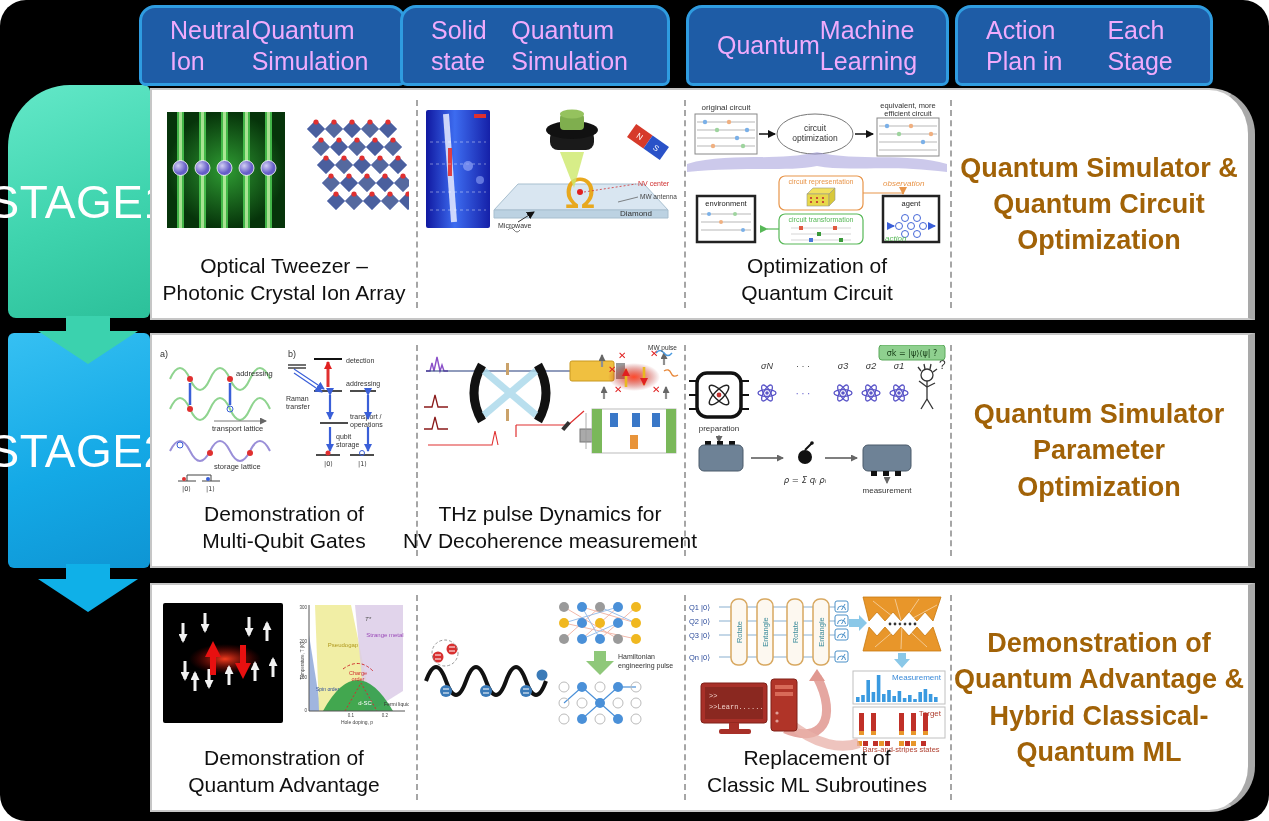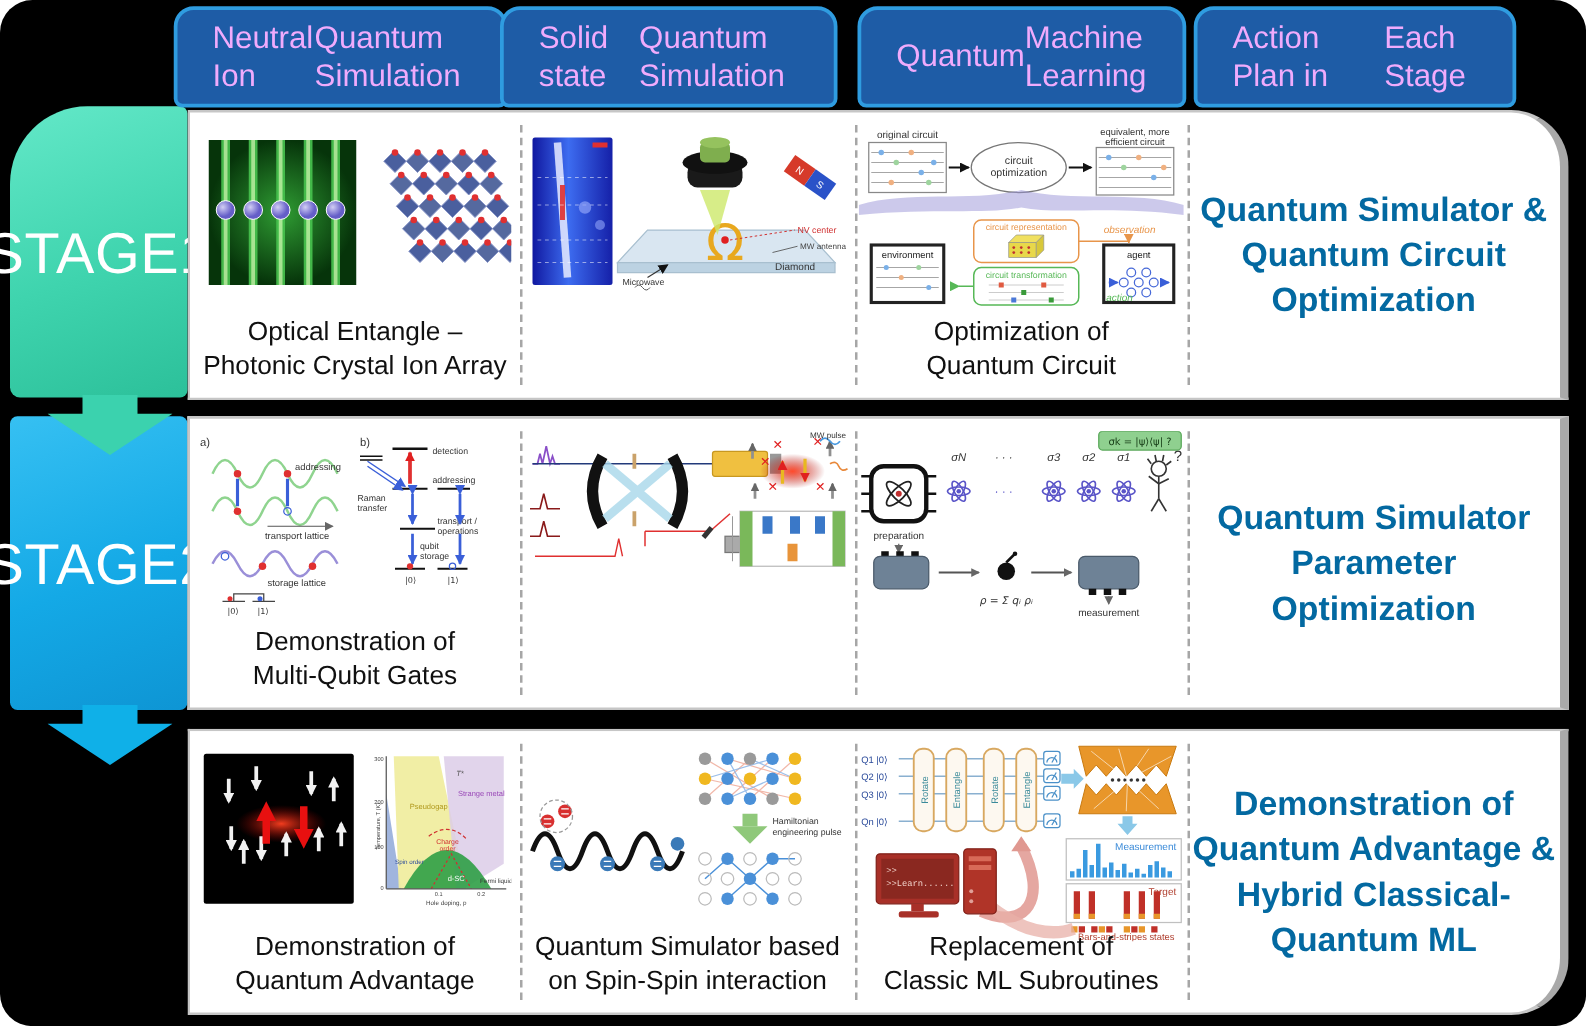--- a/index.html
+++ b/index.html
@@ -26,21 +26,21 @@
   .p3{top:583px;height:229px;border-radius:0 0 46px 0;}
   .cell{position:absolute;top:0;height:100%;}
   .cc1{left:0;width:264px}.cc2{left:264px;width:268px}.cc3{left:532px;width:266px}.cc4{left:798px;width:298px}
   .divider{position:absolute;top:10px;bottom:10px;width:0;border-left:2px dashed #a6a6a6;}
   .dv1{left:264px}.dv2{left:532px}.dv3{left:798px}
   .fig{position:absolute;top:10px;left:0;right:0;display:flex;justify-content:center;}
   .caption{position:absolute;left:-26px;right:-26px;bottom:12px;text-align:center;font-size:21px;
     line-height:1.26;color:#101010;white-space:pre;}
   .cap-sm{font-size:20px;bottom:8px;}
   .actionCell{display:flex;align-items:center;justify-content:center;height:100%;}
-  .actionText{font-size:27px;font-weight:600;color:#0369a1;text-align:center;white-space:pre;line-height:1.34;}
+  .actionText{font-size:27px;font-weight:600;color:#a16207;text-align:center;white-space:pre;line-height:1.34;}
   svg text{font-family:"Liberation Sans","DejaVu Sans",sans-serif;}
   .fm{font-family:"DejaVu Sans",sans-serif;}
 </style>
 </head>
 <body>
 
 <svg width="0" height="0" style="position:absolute" aria-hidden="true">
   <defs>
     <marker id="mBlk" markerUnits="userSpaceOnUse" markerWidth="8" markerHeight="8" refX="7" refY="4" orient="auto">
         <path d="M0,0L8,4L0,8Z" fill="#111"></path>
@@ -208,21 +208,21 @@
                 <circle cx="110" cy="56" r="2.6"></circle>
               <circle cx="43" cy="74" r="2.6"></circle>
                 <circle cx="61" cy="74" r="2.6"></circle>
                 <circle cx="79" cy="74" r="2.6"></circle>
                 <circle cx="97" cy="74" r="2.6"></circle>
                 <circle cx="115" cy="74" r="2.6"></circle>
             </g>
           </g>
         </svg>
       </div>
-      <div class="caption">Optical Entangle –
+      <div class="caption">Optical Tweezer –
 Photonic Crystal Ion Array</div>
     </div>
     <div class="divider dv1"></div>
     <div class="cell cc2">
       <div class="fig">
         <svg width="256" height="150" viewBox="0 0 256 150">
           <g>
             <rect x="4" y="10" width="64" height="118" rx="2" fill="url(#gSpec)"></rect>
             <path d="M24,14 L32,122" stroke="#e8ecff" stroke-width="6" opacity="0.85"></path>
             <rect x="26" y="48" width="4" height="28" fill="#e03030" opacity="0.9"></rect>
@@ -518,20 +518,22 @@
             <rect x="172" y="64" width="10" height="44" fill="#7ab85a"></rect>
               <rect x="246" y="64" width="10" height="44" fill="#7ab85a"></rect>
             <rect x="190" y="68" width="8" height="14" fill="#3a78c8"></rect>
               <rect x="212" y="68" width="8" height="14" fill="#3a78c8"></rect>
               <rect x="232" y="68" width="8" height="14" fill="#3a78c8"></rect>
             <rect x="210" y="90" width="8" height="14" fill="#e8943a"></rect>
             <line x1="166" y1="68" x2="166" y2="104" stroke="#999" stroke-width="0.8"></line>
           </g>
         </svg>
       </div>
+      <div class="caption">THz pulse Dynamics for
+NV Decoherence measurement</div>
     </div>
     <div class="divider dv2"></div>
     <div class="cell cc3">
       <div class="fig">
         <svg width="260" height="150" viewBox="0 0 260 150">
           <g>
             <rect x="10" y="28" width="44" height="44" rx="10" fill="#fff" stroke="#111" stroke-width="3.5"></rect>
             <g transform="translate(32,50)" stroke="#222" fill="none" stroke-width="1.4">
               <ellipse rx="13" ry="4.6" transform="rotate(45)"></ellipse>
                 <ellipse rx="13" ry="4.6" transform="rotate(-45)"></ellipse>
@@ -757,22 +759,20 @@
                 <circle cx="214" cy="108" r="5" fill="none" stroke="#bbb"></circle>
               <circle cx="142" cy="124" r="5" fill="none" stroke="#bbb"></circle>
                 <circle cx="160" cy="124" r="5" fill="#4a90d8"></circle>
                 <circle cx="178" cy="124" r="5" fill="none" stroke="#bbb"></circle>
                 <circle cx="196" cy="124" r="5" fill="#4a90d8"></circle>
                 <circle cx="214" cy="124" r="5" fill="none" stroke="#bbb"></circle>
             </g>
           </g>
         </svg>
       </div>
-      <div class="caption">Quantum Simulator based
-on Spin-Spin interaction</div>
     </div>
     <div class="divider dv2"></div>
     <div class="cell cc3">
       <div class="fig">
         <svg width="260" height="158" viewBox="0 0 260 158">
           <g>
             <g font-size="7.5" fill="#2a4a9a" class="fm">
               <text x="2" y="15">Q1 |0⟩</text>
               <text x="2" y="29">Q2 |0⟩</text>
               <text x="2" y="43">Q3 |0⟩</text>

